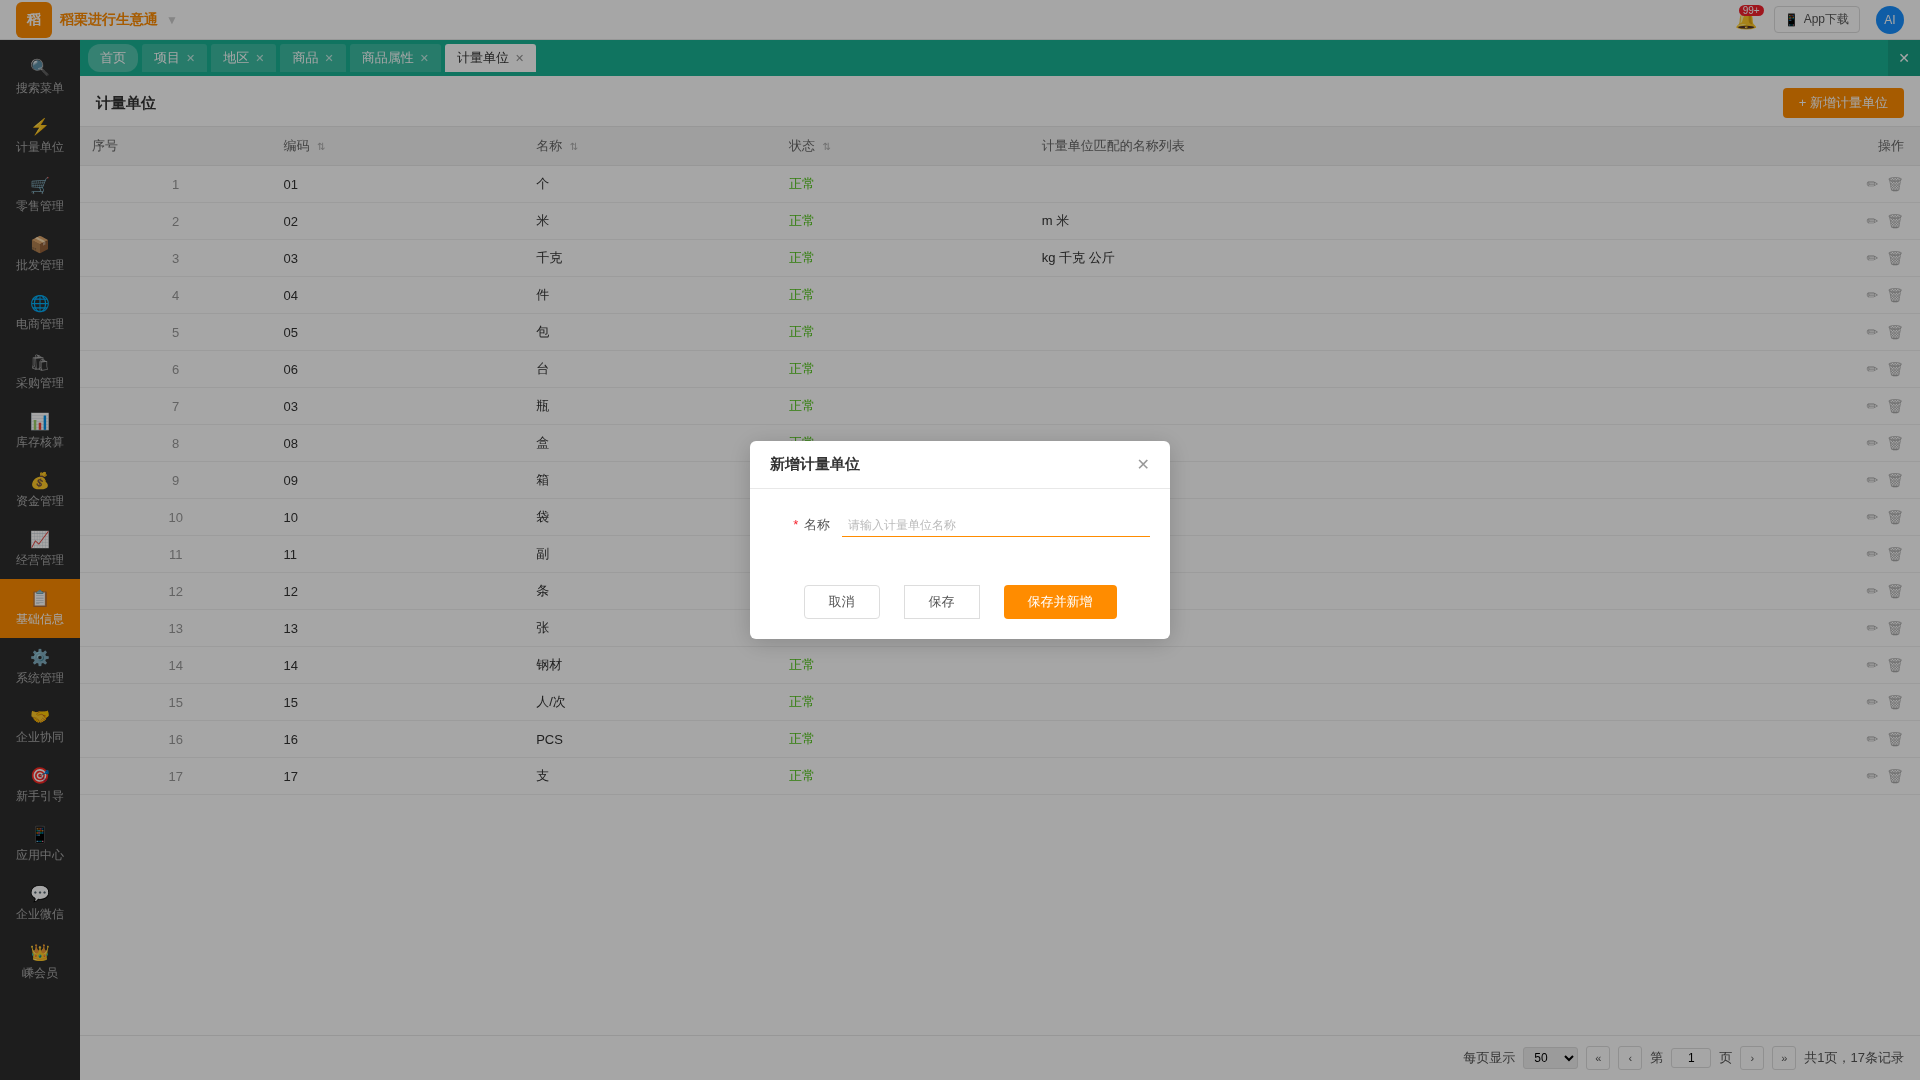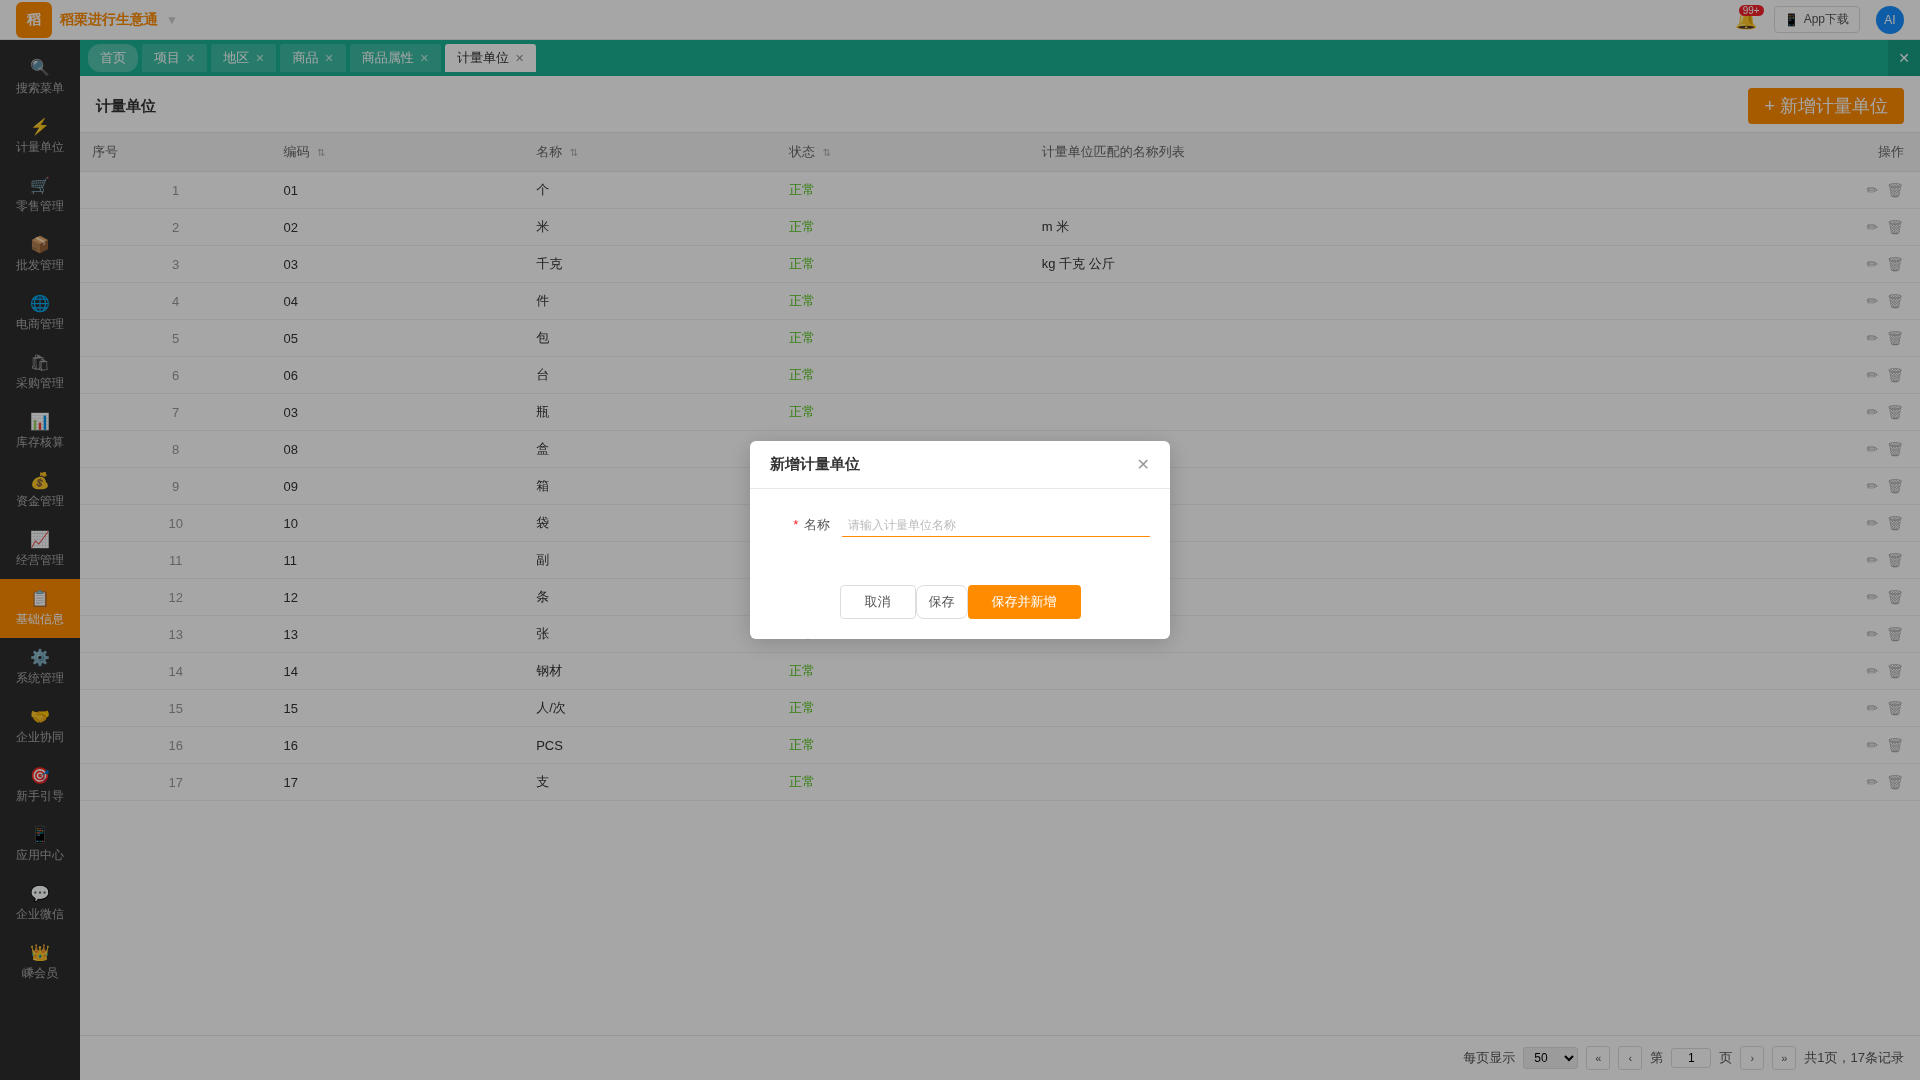--- a/index.html
+++ b/index.html
@@ -114,21 +114,21 @@
       border-bottom: 1px solid #e8e8e8;
       display: flex;
       justify-content: space-between;
       align-items: center;
       flex-shrink: 0;
     }
     .page-title { font-size: 15px; font-weight: 600; color: #333; }
     .add-btn {
       background: #ff8c00; color: #fff; border: none;
       padding: 6px 16px; border-radius: 4px; cursor: pointer;
-      font-size: 18px;
+      font-size: 13px;
     }
 
     
     .table-container { flex: 1; overflow: auto; background: #fff; }
     table { width: 100%; border-collapse: collapse; }
     thead tr { background: #f5f5f5; }
     th {
       padding: 10px 12px;
       text-align: left;
       font-weight: 500;
@@ -207,29 +207,29 @@
     .form-label .required { color: #f5222d; margin-right: 2px; }
     .form-input {
       flex: 1; border: none; border-bottom: 1px solid #d9d9d9;
       padding: 4px 6px; font-size: 13px; outline: none;
       color: #333;
     }
     .form-input.active { border-bottom-color: #ff8c00; }
     .form-input::placeholder { color: #bbb; font-size: 12px; }
     .modal-footer {
       padding: 12px 20px 20px;
-      display: flex; justify-content: center; gap: 0;
+      display: flex; justify-content: center; gap: 24px;
     }
     .btn-cancel {
       border: 1px solid #ddd; background: #fff; color: #555;
       padding: 7px 24px; border-radius: 4px; cursor: pointer; font-size: 13px;
     }
     .btn-save {
       border: 1px solid #ddd; background: #fff; color: #555;
-      padding: 7px 12px; border-radius: 8px; cursor: pointer; font-size: 13px; text-align: center;
+      padding: 7px 24px; border-radius: 0; cursor: pointer; font-size: 13px; text-align: center;
     }
     .btn-save-new {
       background: #ff8c00; color: #fff; border: none;
       padding: 7px 24px; border-radius: 4px; cursor: pointer; font-size: 13px;
     }
     .tabs-wrapper { position: relative; }
     .close-tabs-btn {
       position: absolute; right: 0; top: 0; bottom: 0;
       background: rgba(0,0,0,0.1); border: none; color: #fff;
       padding: 0 10px; cursor: pointer; font-size: 14px;

